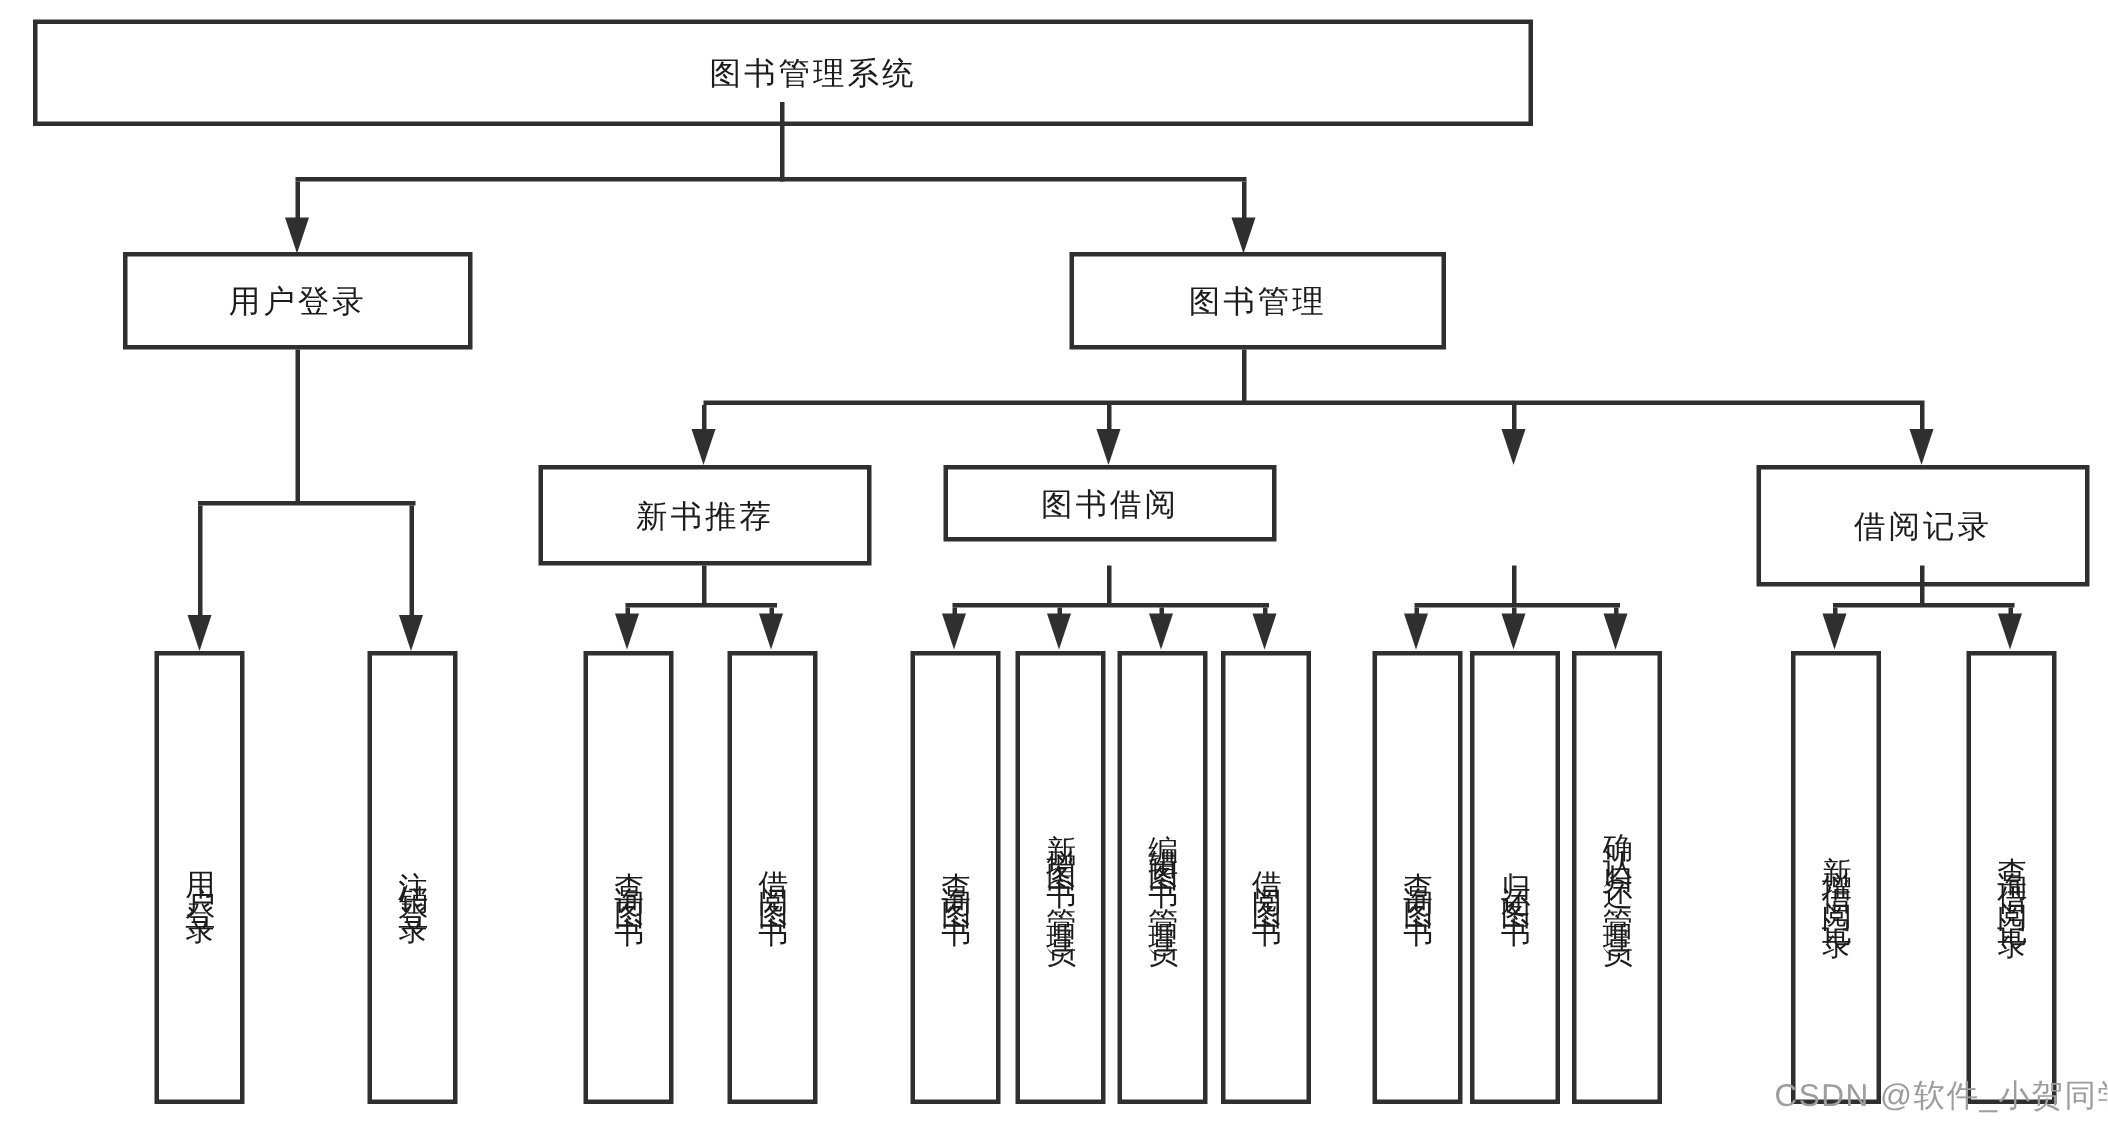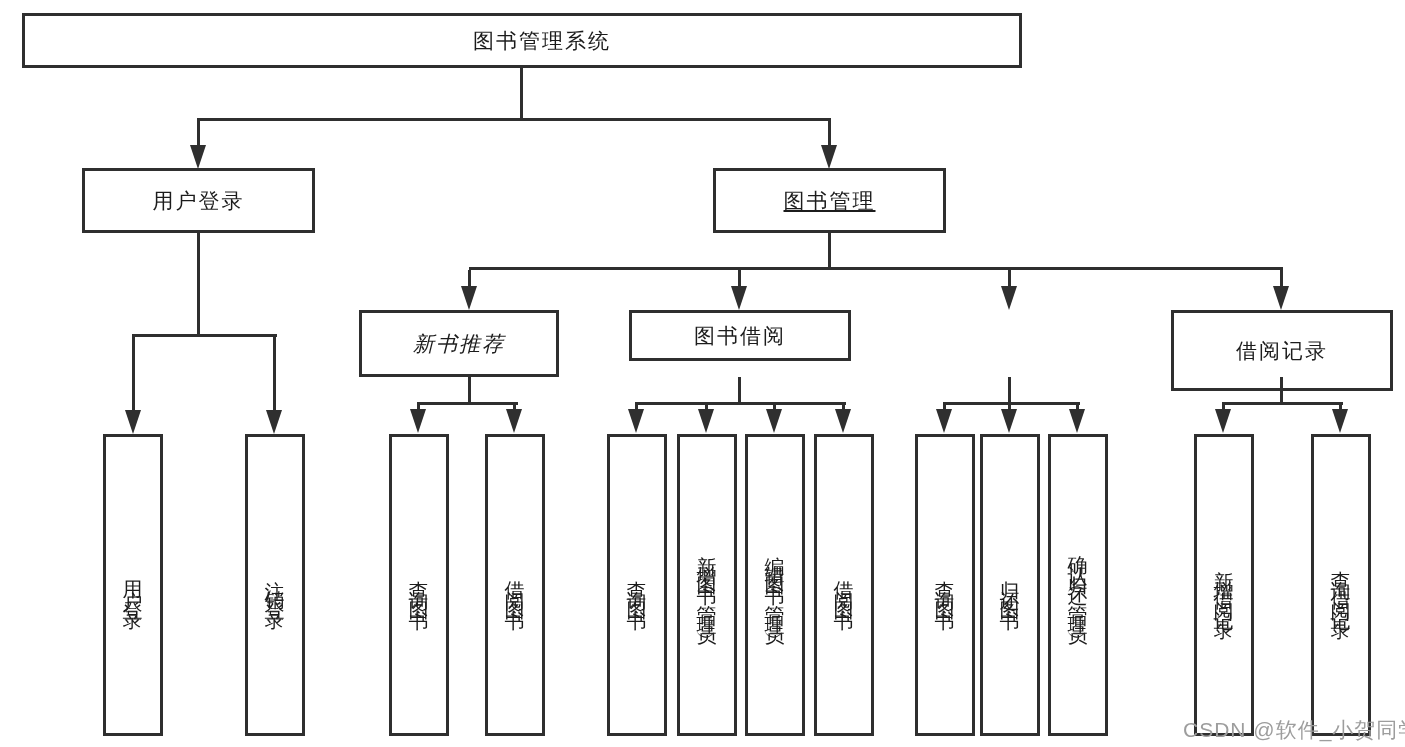--- a/index.html
+++ b/index.html
@@ -27,51 +27,51 @@
   .watermark {
     position:absolute; left:1183px; top:716px;
     color:#9d9d9d; font-size:21px; letter-spacing:1px; white-space:nowrap;
   }
 </style>
 </head>
 <body>
 
 <div class="canvas">
 
-  <div class="node h" style="left:22px; top:13px; width:1000px; height:55px;padding-left:40px;">图书管理系统</div>
+  <div class="node h" style="left:22px; top:13px; width:1000px; height:71px;padding-left:40px;">图书管理系统</div>
 
   <div class="line" style="left:520px; top:68px; width:3px; height:53px;"></div>
   <div class="line" style="left:197px; top:118px; width:634px; height:3px;"></div>
   <div class="line" style="left:197px; top:121px; width:3px; height:25px;"></div>
   <div class="arrow" style="left:190px; top:145px;"></div>
   <div class="line" style="left:828px; top:121px; width:3px; height:25px;"></div>
   <div class="arrow" style="left:821px; top:145px;"></div>
 
   <div class="node h" style="left:82px; top:168px; width:233px; height:65px;">用户登录</div>
-  <div class="node h" style="left:713px; top:168px; width:233px; height:65px;text-decoration:underline;">图书管理</div>
+  <div class="node h" style="left:713px; top:168px; width:251px; height:65px;">图书管理</div>
 
   <div class="line" style="left:197px; top:233px; width:3px; height:103px;"></div>
   <div class="line" style="left:132px; top:334px; width:145px; height:3px;"></div>
   <div class="line" style="left:132px; top:337px; width:3px; height:73px;"></div>
   <div class="arrow" style="left:125px; top:410px;"></div>
   <div class="line" style="left:273px; top:337px; width:3px; height:73px;"></div>
   <div class="arrow" style="left:266px; top:410px;"></div>
 
   <div class="line" style="left:828px; top:233px; width:3px; height:37px;"></div>
   <div class="line" style="left:469px; top:267px; width:814px; height:3px;"></div>
   <div class="line" style="left:468px; top:270px; width:3px; height:17px;"></div>
   <div class="arrow" style="left:461px; top:286px;"></div>
   <div class="line" style="left:738px; top:270px; width:3px; height:17px;"></div>
   <div class="arrow" style="left:731px; top:286px;"></div>
   <div class="line" style="left:1008px; top:270px; width:3px; height:17px;"></div>
   <div class="arrow" style="left:1001px; top:286px;"></div>
   <div class="line" style="left:1280px; top:270px; width:3px; height:17px;"></div>
   <div class="arrow" style="left:1273px; top:286px;"></div>
 
-  <div class="node h" style="left:359px; top:310px; width:200px; height:67px;font-style:italic;">新书推荐</div>
+  <div class="node h" style="left:359px; top:310px; width:222px; height:67px;">新书推荐</div>
   <div class="node h" style="left:629px; top:310px; width:222px; height:51px;">图书借阅</div>
   <div class="node h" style="left:1171px; top:310px; width:222px; height:81px;">借阅记录</div>
 
   <div class="line" style="left:468px; top:377px; width:3px; height:27px;"></div>
   <div class="line" style="left:417px; top:402px; width:101px; height:3px;"></div>
   <div class="line" style="left:417px; top:405px; width:3px; height:6px;"></div>
   <div class="arrow" style="left:410px; top:409px;"></div>
   <div class="line" style="left:513px; top:405px; width:3px; height:6px;"></div>
   <div class="arrow" style="left:506px; top:409px;"></div>
 

